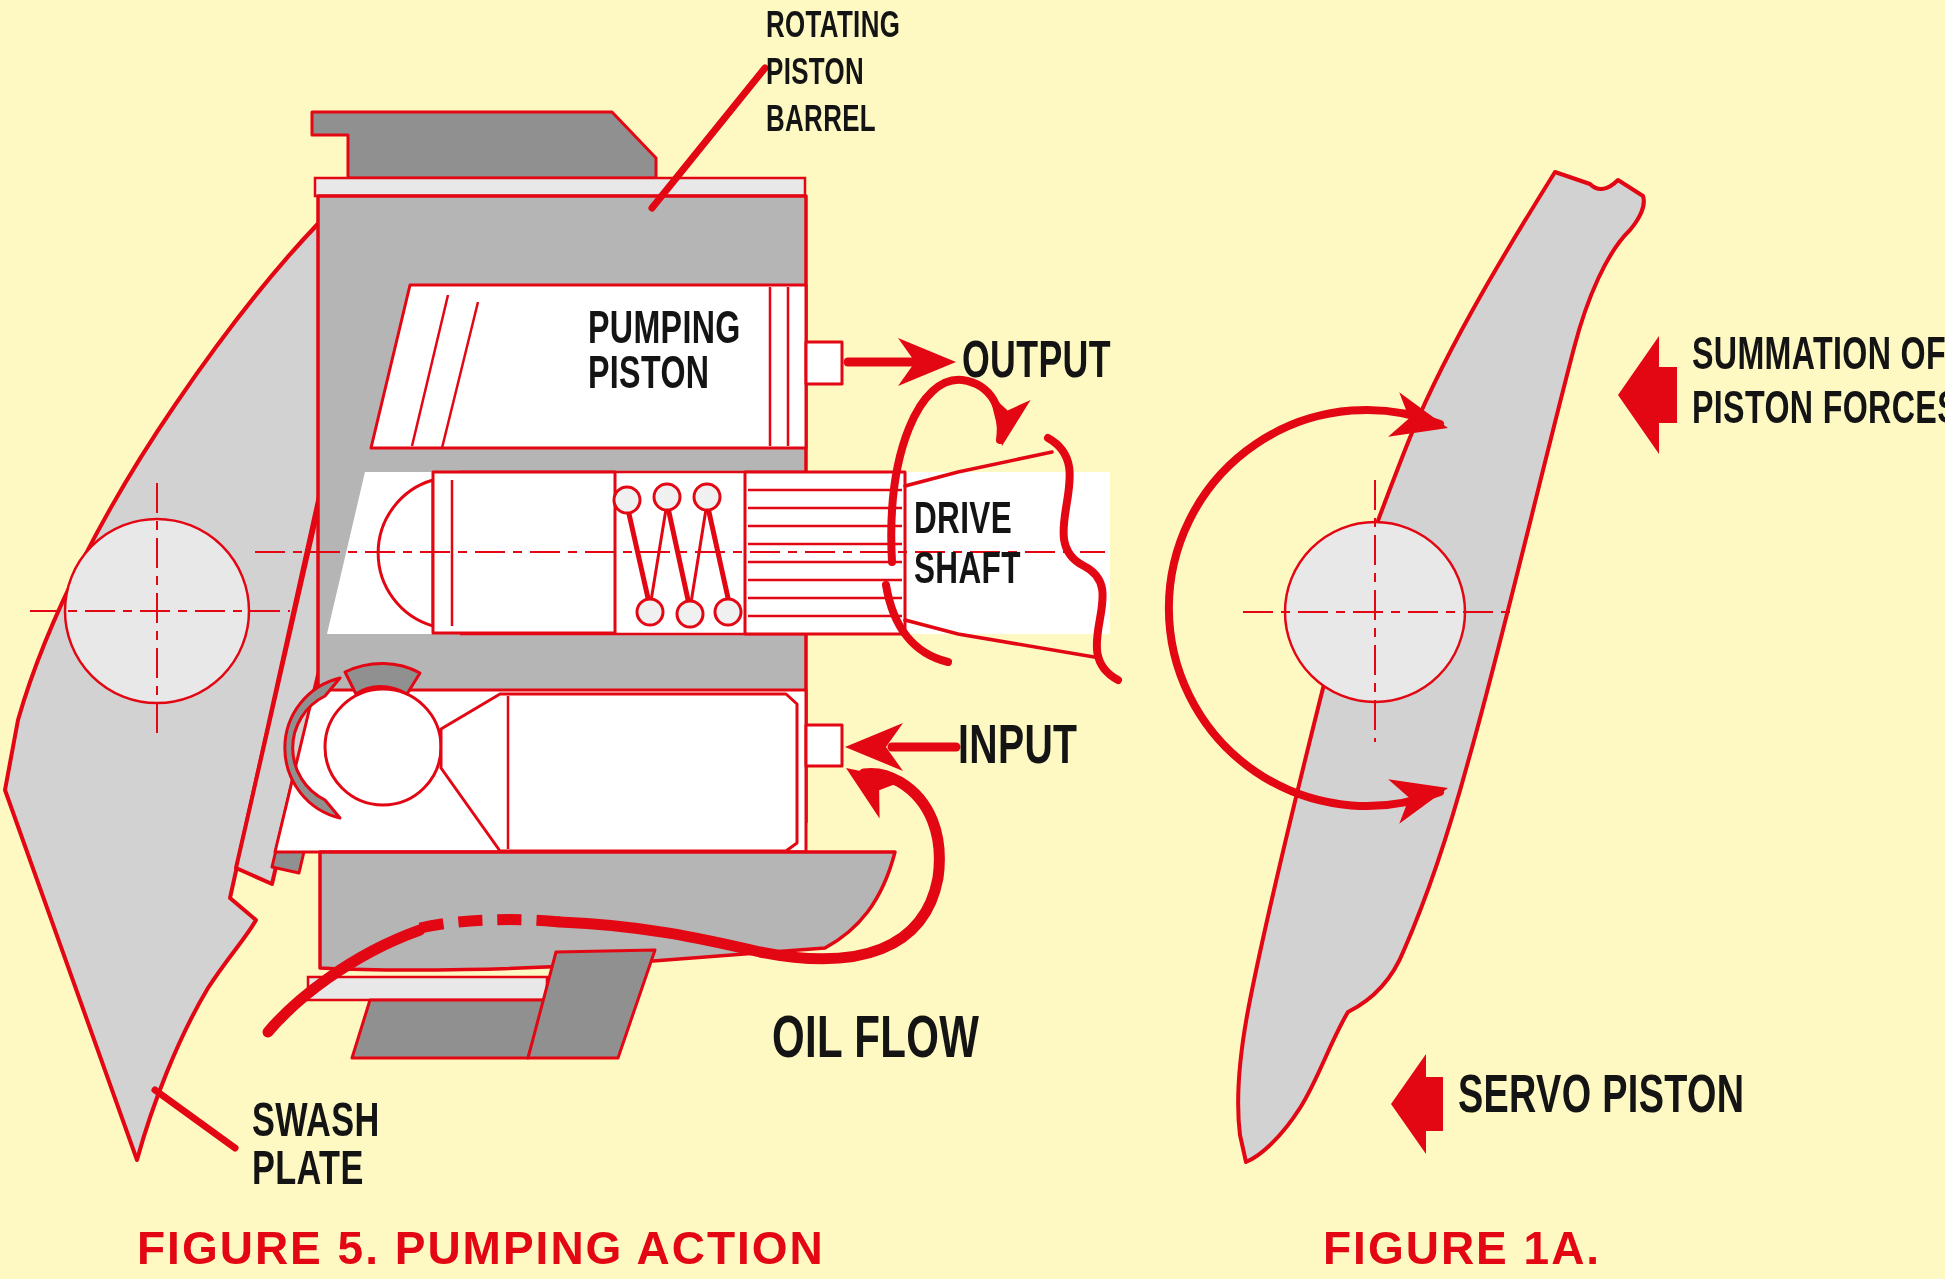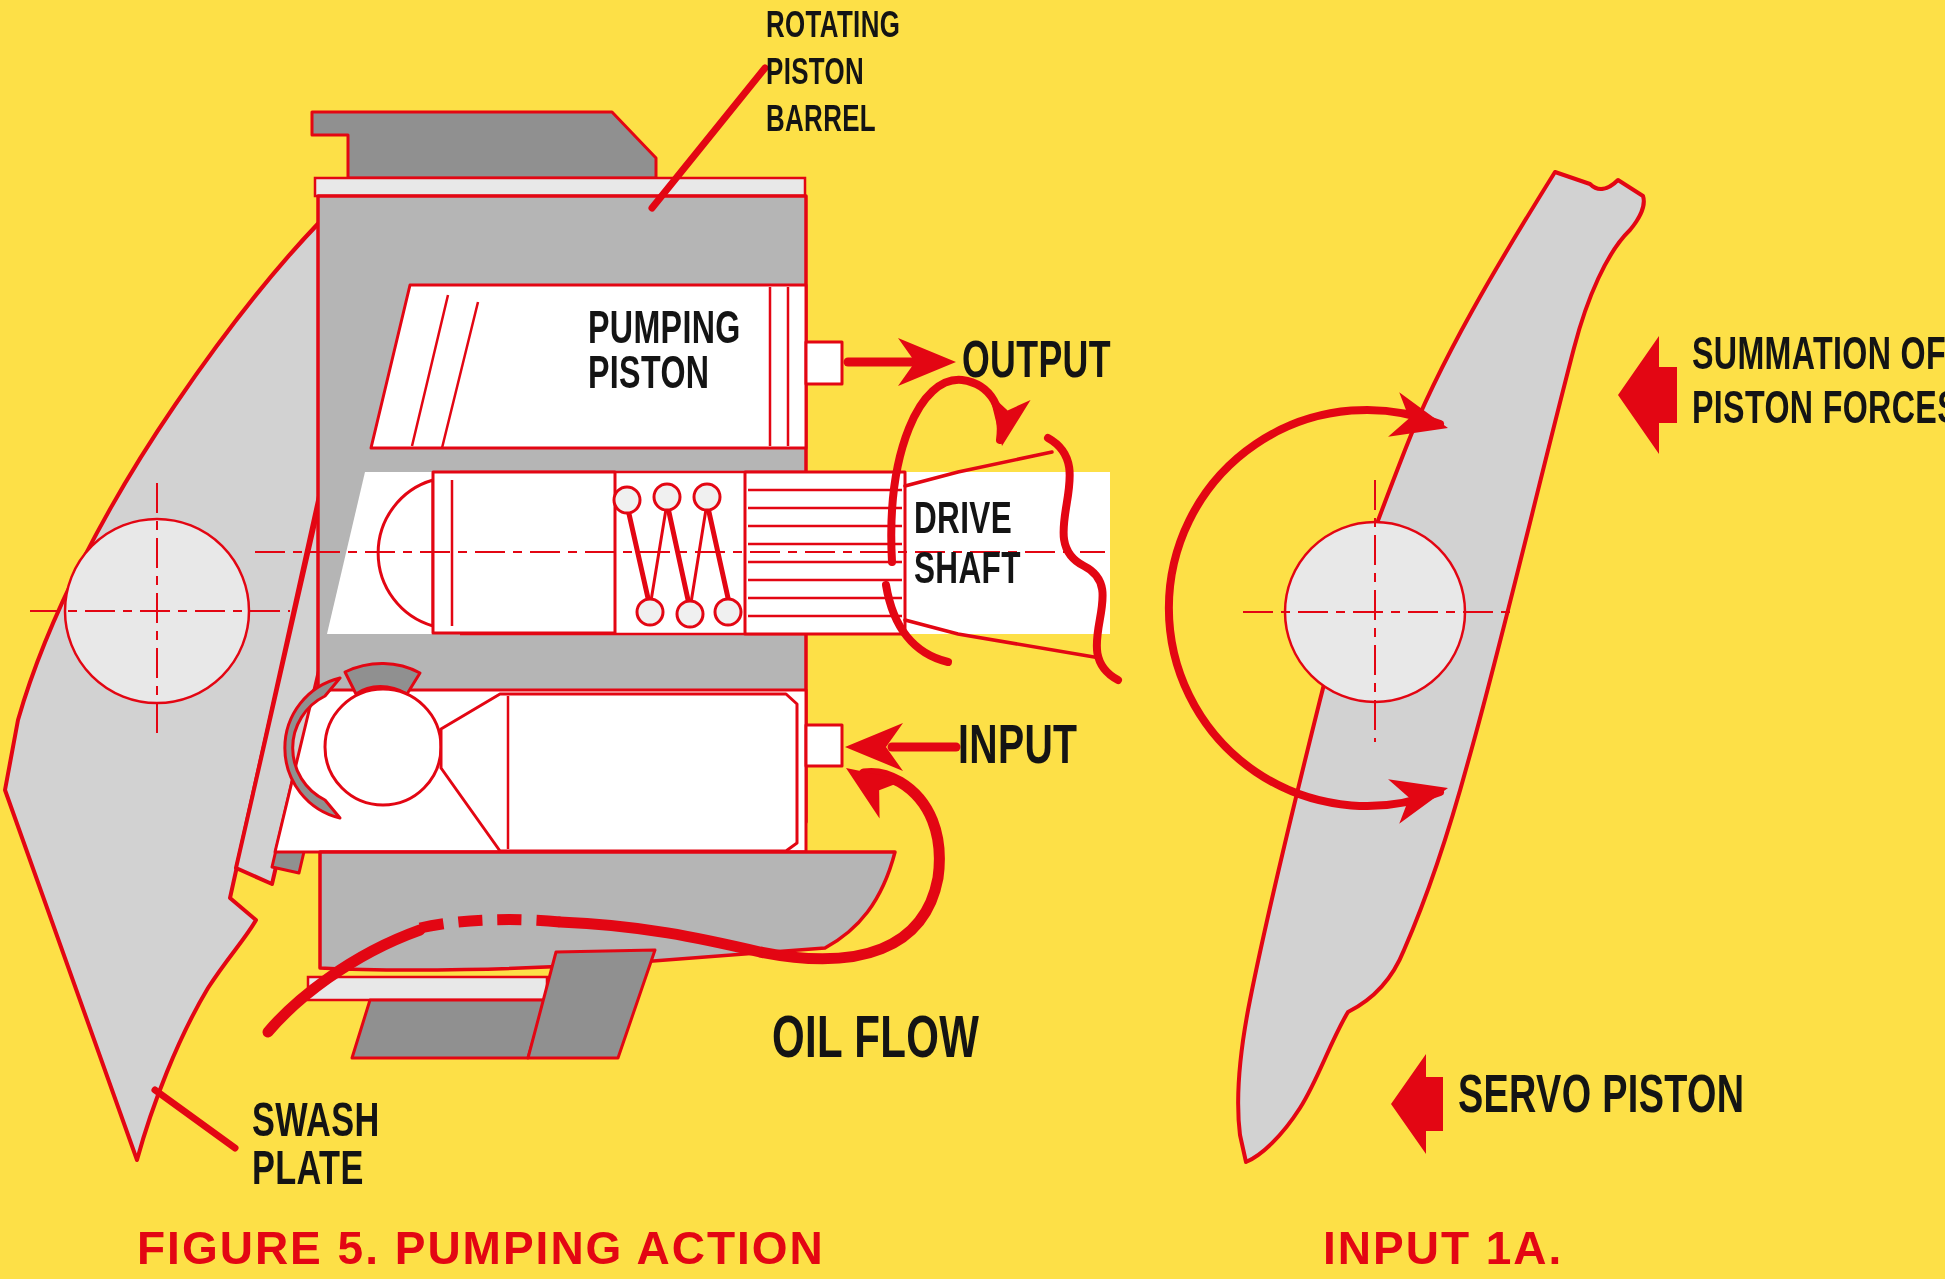--- a/index.html
+++ b/index.html
@@ -1,16 +1,16 @@
 <!DOCTYPE html>
 <html style="--red: #e30613; --plate-gray: #d2d2d2; --barrel-gray: #b5b5b5; --dark-gray: #909090; --lighter-gray: #e8e8e8; --text-black: #141414;"><head>
 <meta charset="utf-8">
 <style>
   html,body{margin:0;padding:0;background:#fff;}
-  .stage{position:relative;width:1945px;height:1279px;background:#fde047;overflow:hidden;
+  .stage{position:relative;width:1945px;height:1279px;background:#fef9c3;overflow:hidden;
          font-family:"Liberation Sans",sans-serif;}
   .stage svg{position:absolute;left:0;top:0;}
 
   
   .f-plate{fill:var(--plate-gray,#d2d2d2);stroke:var(--red,#e30613);stroke-width:4;stroke-linejoin:round;}
   .f-mid  {fill:var(--barrel-gray,#b5b5b5);stroke:var(--red,#e30613);stroke-width:3.5;stroke-linejoin:round;}
   .f-dark {fill:var(--dark-gray,#909090);stroke:var(--red,#e30613);stroke-width:3;stroke-linejoin:round;}
   .f-lite {fill:var(--lighter-gray,#e8e8e8);stroke:var(--red,#e30613);stroke-width:2.5;}
   .f-white{fill:#ffffff;stroke:var(--red,#e30613);stroke-width:3;stroke-linejoin:round;}
   .f-white-nl{fill:#ffffff;stroke:none;}
@@ -198,15 +198,15 @@
 
   <div class="lbl" style="left:1692px;top:327px;font-size:46px;line-height:1.17;">
     <div>SUMMATION OF</div>
     <div>PISTON FORCES</div>
   </div>
 
   <div class="lbl" style="left:1458px;top:1062px;font-size:54px;">SERVO PISTON</div>
 
   <div class="caption" style="left:137px;top:1221px;">FIGURE 5. PUMPING ACTION</div>
 
-  <div class="caption" style="left:1323px;top:1221px;">INPUT 1A.</div>
+  <div class="caption" style="left:1323px;top:1221px;">FIGURE 1A.</div>
 
 </div>
 
 </body></html>

